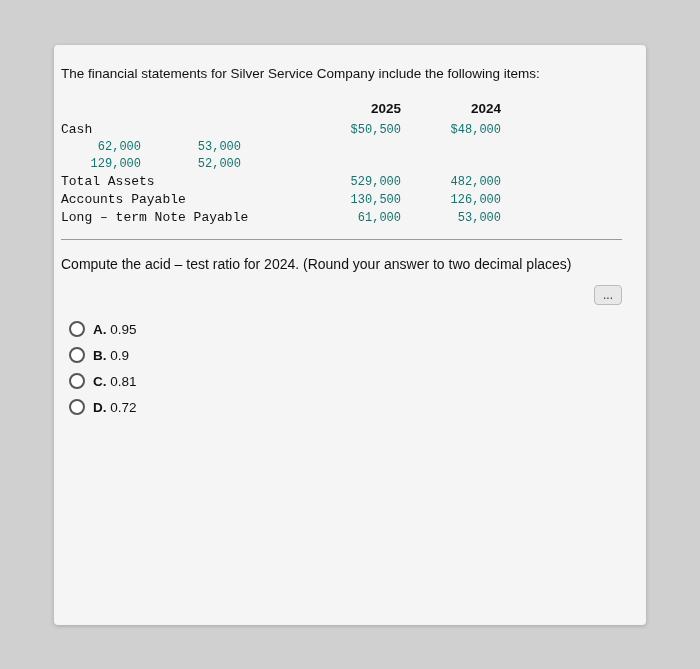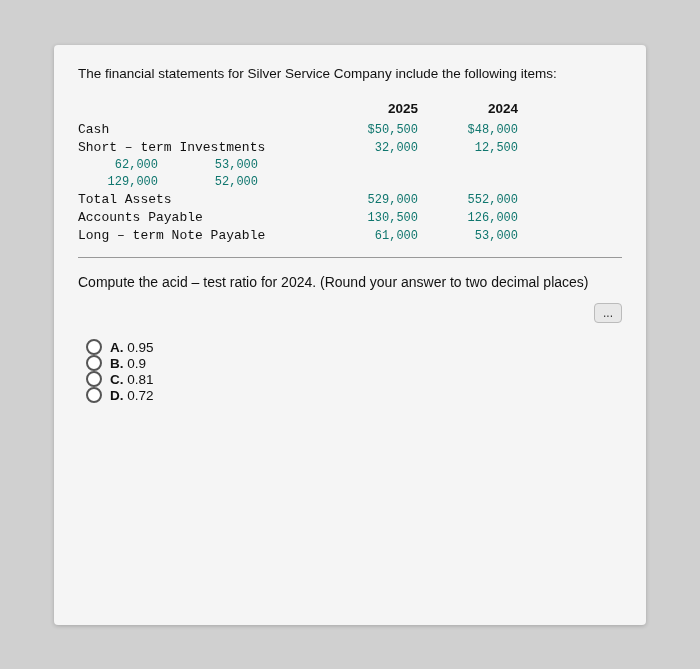--- a/index.html
+++ b/index.html
@@ -16,21 +16,21 @@
       align-items: center;
       justify-content: center;
       font-family: Arial, sans-serif;
     }
 
     .card {
       background: #f5f5f5;
       width: 592px;
       min-height: 580px;
       border-radius: 4px;
-      padding: 20px 24px 24px 24px;
+      padding: 20px 24px 24px 7px;
       box-shadow: 0 1px 4px rgba(0,0,0,0.2);
     }
 
     .intro-text {
       font-size: 13.5px;
       color: #111;
       margin-bottom: 18px;
       line-height: 1.4;
     }
 
@@ -103,21 +103,21 @@
       border-radius: 4px;
       padding: 2px 8px;
       font-size: 12px;
       cursor: pointer;
       color: #333;
     }
 
     .answers-section {
       display: flex;
       flex-direction: column;
-      gap: 0;
+      gap: 10px;
       padding-left: 8px;
     }
 
     .answer-option {
       display: flex;
       align-items: center;
       gap: 8px;
       cursor: pointer;
     }
 
@@ -157,36 +157,31 @@
       <div class="year-header">2024</div>
     </div>
 
     <div id="table-rows-container">
         <div class="data-row">
       <div class="row-label">Cash</div>
       <div class="row-value">$50,500</div>
       <div class="row-value">$48,000</div>
     </div>
         <div class="data-row">
-      <div class="row-label">Short – term Investments</div>
-      <div class="row-value">32,000</div>
-      <div class="row-value">12,500</div>
-    </div>
-        <div class="data-row">
       <div class="row-value">62,000</div>
       <div class="row-value">53,000</div>
     </div>
         <div class="data-row">
       <div class="row-value">129,000</div>
       <div class="row-value">52,000</div>
     </div>
         <div class="data-row">
       <div class="row-label">Total Assets</div>
       <div class="row-value">529,000</div>
-      <div class="row-value">552,000</div>
+      <div class="row-value">482,000</div>
     </div>
         <div class="data-row">
       <div class="row-label">Accounts Payable</div>
       <div class="row-value">130,500</div>
       <div class="row-value">126,000</div>
     </div>
         <div class="data-row">
       <div class="row-label">Long – term Note Payable</div>
       <div class="row-value">61,000</div>
       <div class="row-value">53,000</div>

